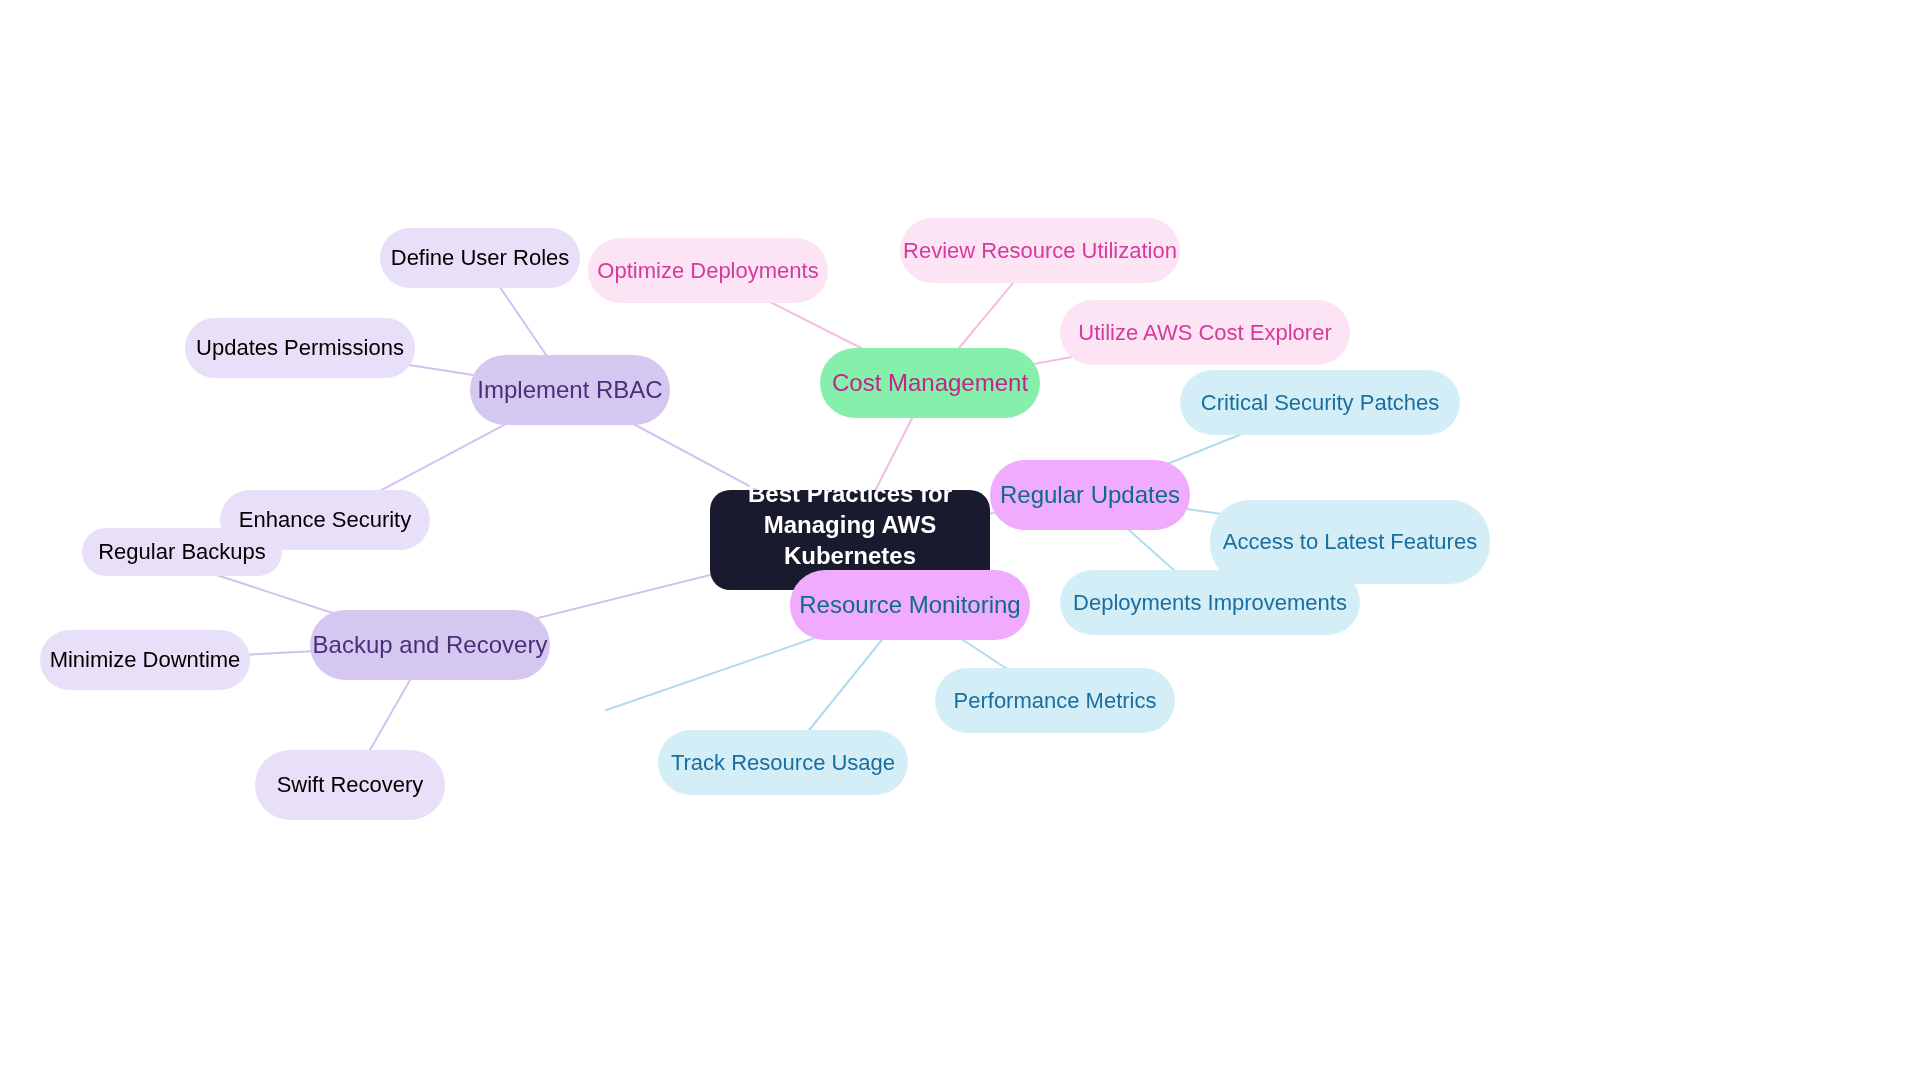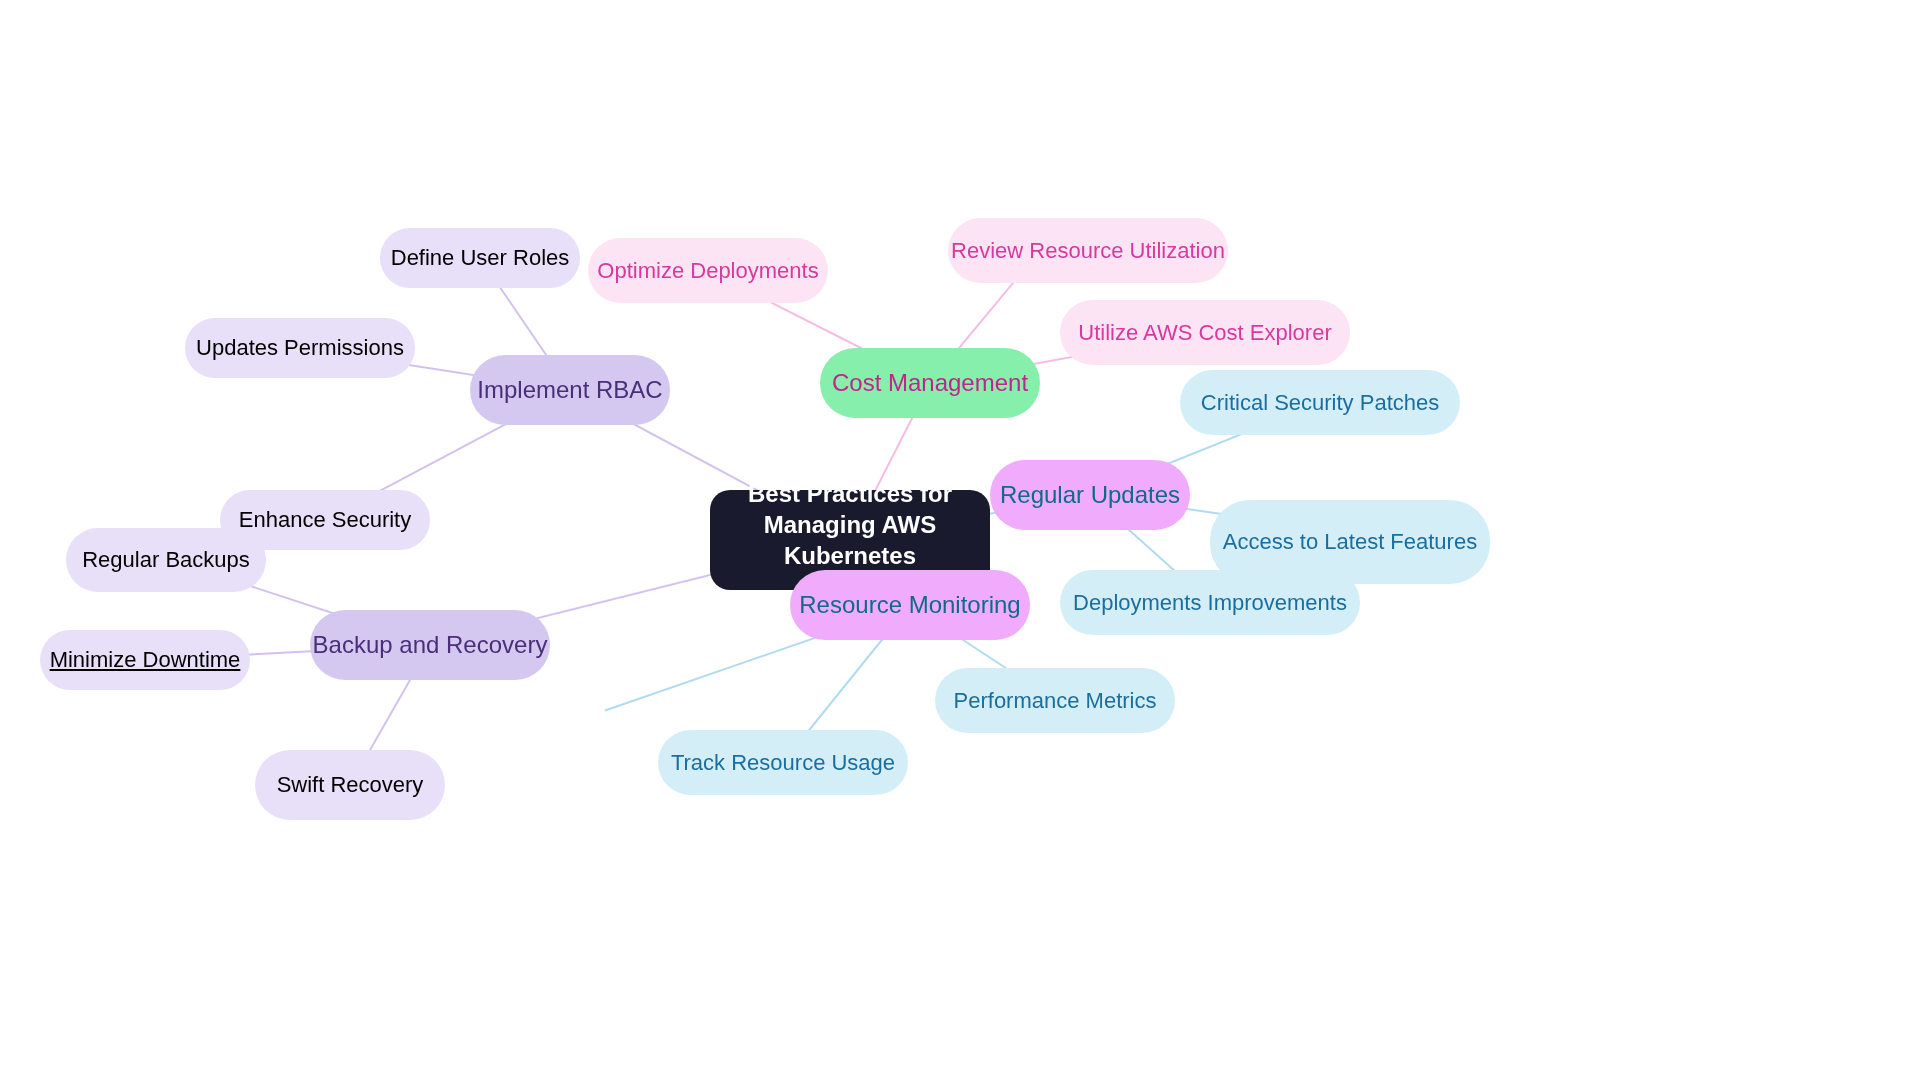--- a/index.html
+++ b/index.html
@@ -104,26 +104,26 @@
       <line x1="910" y1="605" x2="783" y2="762.5" stroke="#90cce8" stroke-width="2" opacity="0.7"></line>
       <line x1="910" y1="605" x2="1055" y2="700.5" stroke="#90cce8" stroke-width="2" opacity="0.7"></line>
     </svg>
 <div class="node center" style="left: 710px; top: 490px; width: 280px; height: 100px;">Best Practices for Managing
 AWS Kubernetes Clusters</div>
     <div class="node purple-mid" style="left: 470px; top: 355px; width: 200px; height: 70px;">Implement RBAC</div>
     <div class="node purple" style="left: 380px; top: 228px; width: 200px; height: 60px;">Define User Roles</div>
     <div class="node purple" style="left: 185px; top: 318px; width: 230px; height: 60px;">Updates Permissions</div>
     <div class="node purple" style="left: 220px; top: 490px; width: 210px; height: 60px;">Enhance Security</div>
     <div class="node purple-mid" style="left: 310px; top: 610px; width: 240px; height: 70px;">Backup and Recovery</div>
-    <div class="node purple" style="left: 66px; top: 528px; width: 200px; height: 64px;">Regular Backups</div>
-    <div class="node purple" style="left: 40px; top: 630px; width: 210px; height: 60px; text-decoration: underline;">Minimize Downtime</div>
+    <div class="node purple" style="left: 82px; top: 528px; width: 200px; height: 48px;">Regular Backups</div>
+    <div class="node purple" style="left: 40px; top: 630px; width: 210px; height: 60px;">Minimize Downtime</div>
     <div class="node purple" style="left: 255px; top: 750px; width: 190px; height: 70px;">Swift Recovery</div>
     <div class="node pink-mid" style="left: 820px; top: 348px; width: 220px; height: 70px;">Cost Management</div>
     <div class="node pink" style="left: 588px; top: 238px; width: 240px; height: 65px;">Optimize Deployments</div>
-    <div class="node pink" style="left: 900px; top: 218px; width: 280px; height: 65px; margin-left: 48px;">Review Resource Utilization</div>
+    <div class="node pink" style="left: 900px; top: 218px; width: 280px; height: 65px;">Review Resource Utilization</div>
     <div class="node pink" style="left: 1060px; top: 300px; width: 290px; height: 65px;">Utilize AWS Cost Explorer</div>
     <div class="node teal-mid" style="left: 990px; top: 460px; width: 200px; height: 70px;">Regular Updates</div>
     <div class="node blue" style="left: 1180px; top: 370px; width: 280px; height: 65px; text-align: right;">Critical Security Patches</div>
     <div class="node blue" style="left: 1210px; top: 500px; width: 280px; height: 84px;">Access to Latest Features</div>
     <div class="node blue" style="left: 1060px; top: 570px; width: 300px; height: 65px;">Deployments Improvements</div>
     <div class="node teal-mid" style="left: 790px; top: 570px; width: 240px; height: 70px;">Resource Monitoring</div>
     <div class="node blue" style="left: 658px; top: 730px; width: 250px; height: 65px;">Track Resource Usage</div>
     <div class="node blue" style="left: 935px; top: 668px; width: 240px; height: 65px;">Performance Metrics</div>
   </div>
 

